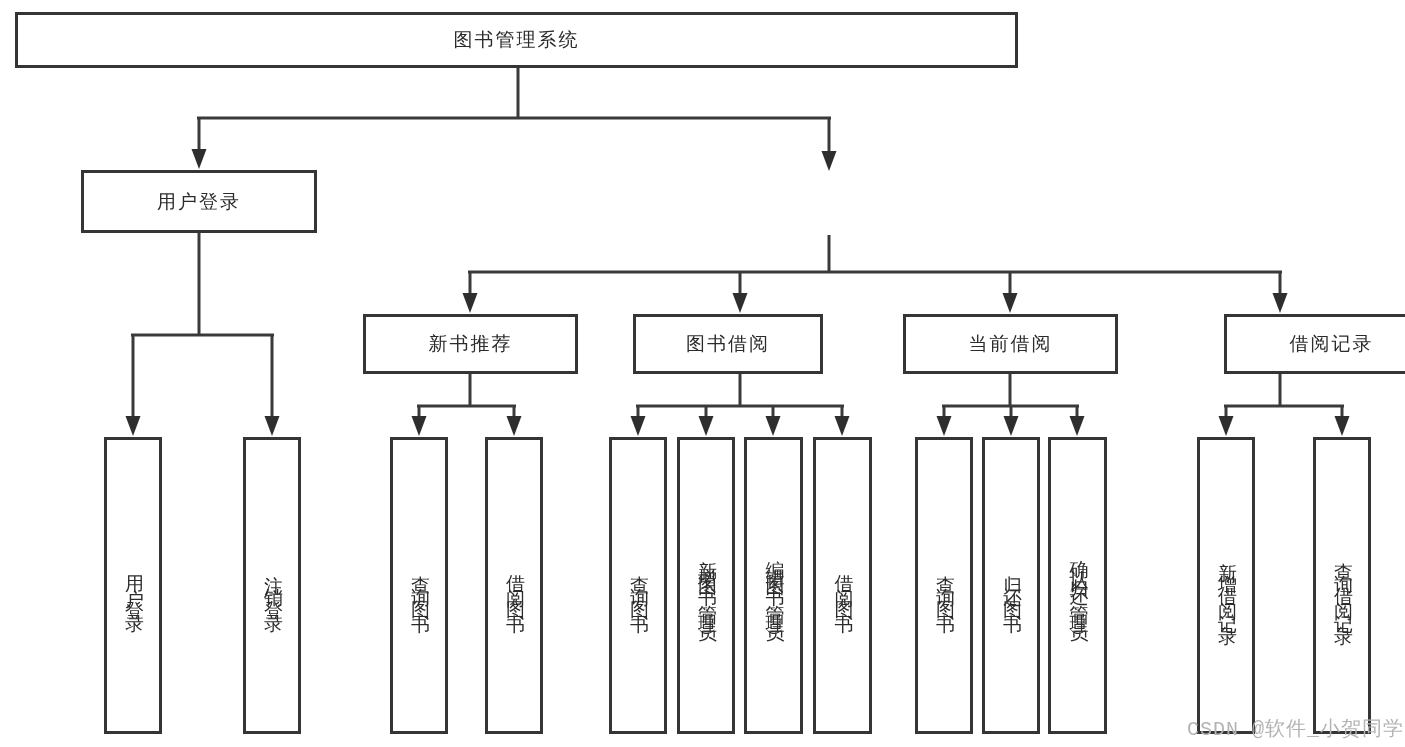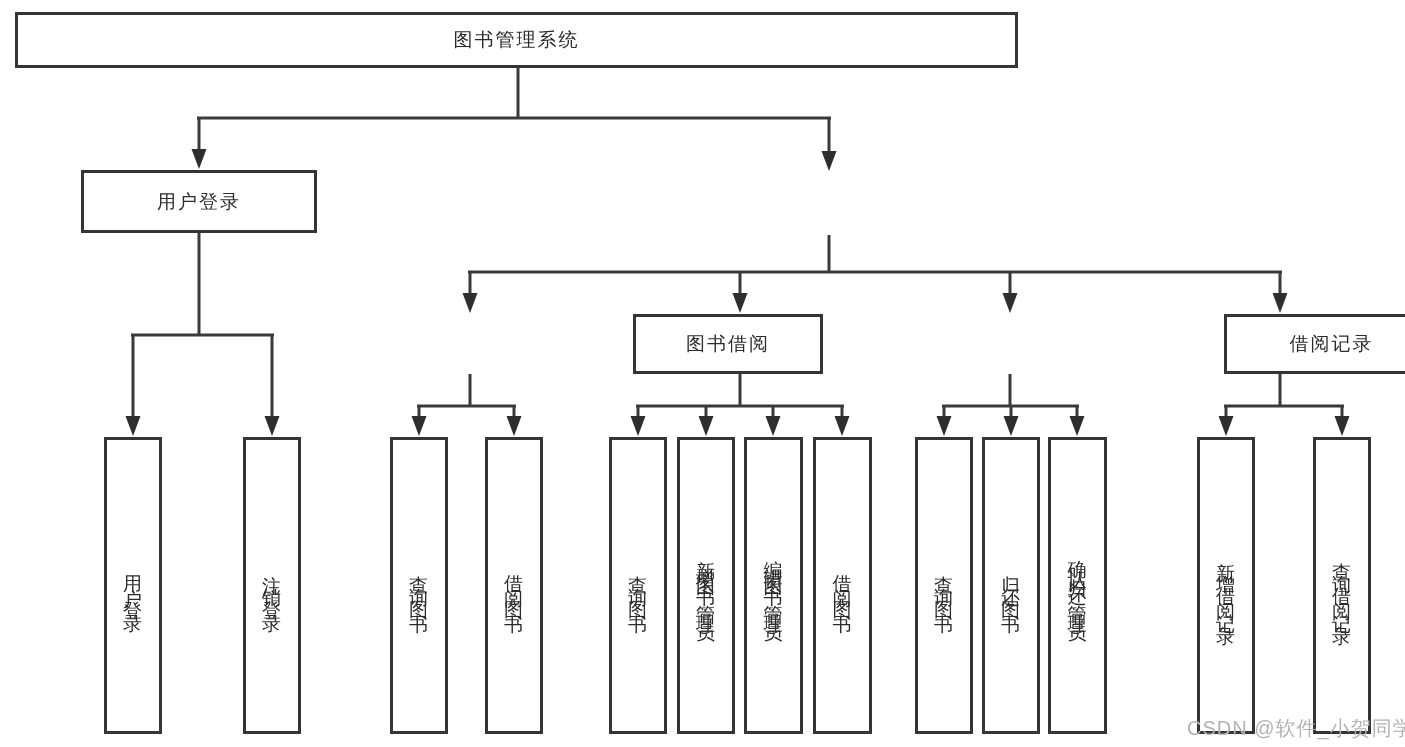--- a/index.html
+++ b/index.html
@@ -1,20 +1,20 @@
 <!DOCTYPE html>
 <html><head>
 <meta charset="utf-8">
 <style>
   html,body{margin:0;padding:0;background:#ffffff;}
   .stage{
     position:relative;
     width:1405px;height:747px;
     background:#ffffff;
-    font-family:Liberation Sans, sans-serif;
+    font-family:Liberation Mono, monospace;
     overflow:hidden;
   }
   .connectors{position:absolute;left:0;top:0;z-index:1;}
   .node{
     position:absolute;
     box-sizing:border-box;
     background:#ffffff;
     border:3px solid #353535;
     display:flex;
     align-items:center;
@@ -116,22 +116,28 @@
   </svg>
 
   <div class="node" style="left:15px;top:12px;width:1003px;height:56px">
     <span class="lbl">图书管理系统</span>
   </div>
 
   <div class="node" style="left:81px;top:170px;width:236px;height:63px">
     <span class="lbl">用户登录</span>
   </div>
 
+  <div class="node" style="left:363px;top:314px;width:215px;height:60px">
+    <span class="lbl">新书推荐</span>
+  </div>
   <div class="node" style="left:633px;top:314px;width:190px;height:60px">
     <span class="lbl">图书借阅</span>
+  </div>
+  <div class="node" style="left:903px;top:314px;width:215px;height:60px">
+    <span class="lbl">当前借阅</span>
   </div>
   <div class="node" style="left:1224px;top:314px;width:215px;height:60px">
     <span class="lbl">借阅记录</span>
   </div>
 
   <div class="node vnode" style="left:104px;top:437px;width:58px;height:297px">
     <span class="lbl">用户登录</span>
   </div>
   <div class="node vnode" style="left:243px;top:437px;width:58px;height:297px">
     <span class="lbl">注销登录</span>

